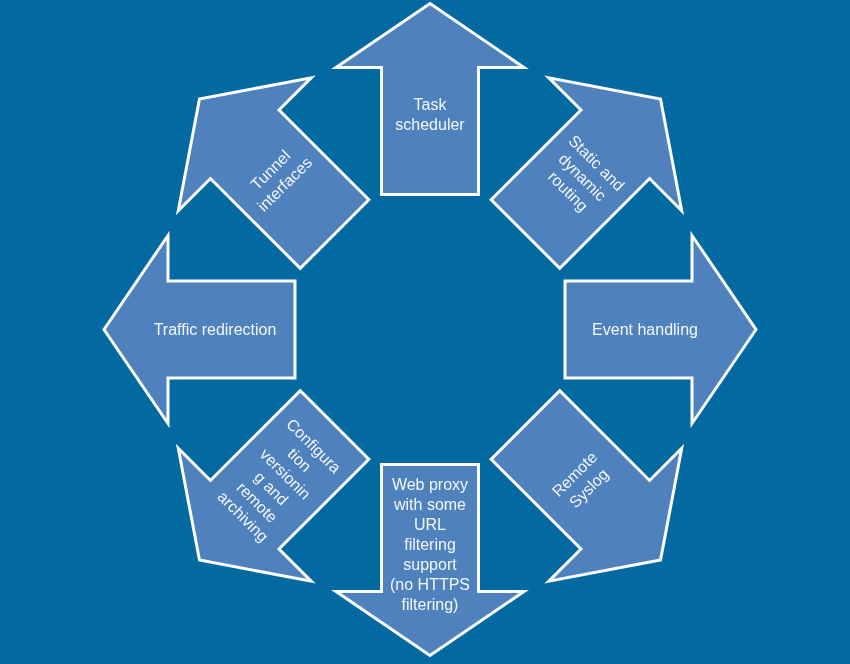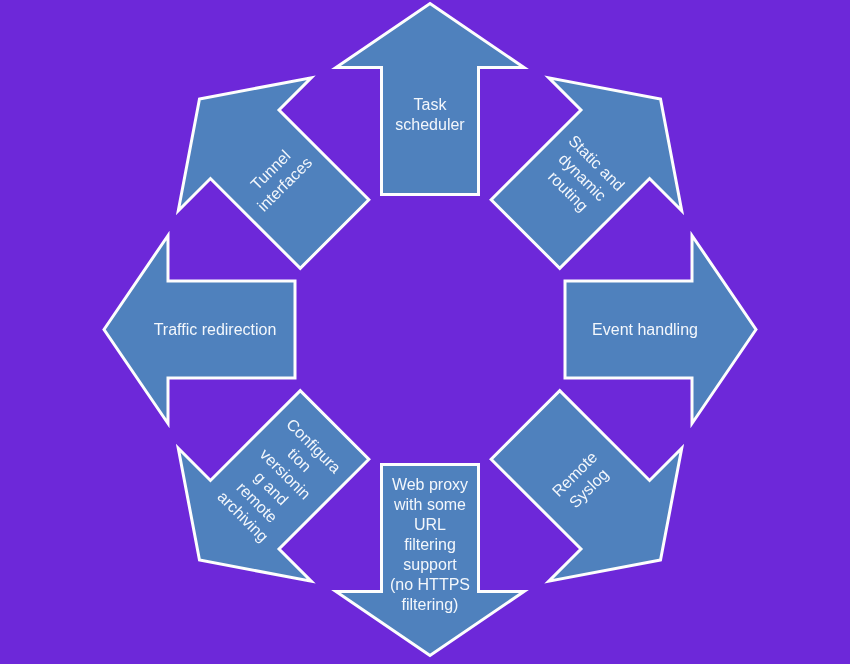--- a/index.html
+++ b/index.html
@@ -4,21 +4,21 @@
 <style>
   html, body {
     margin: 0;
     padding: 0;
     background: #000;
   }
   #stage {
     position: relative;
     width: 850px;
     height: 664px;
-    background: #6d28d9;
+    background: #0369a1;
     overflow: hidden;
     font-family: "Liberation Sans", sans-serif;
   }
   .arrow {
     position: absolute;
     left: 333px;
     top: 231.5px;
     width: 194px;
     height: 195px;
     transform-origin: 97px 97.5px;

